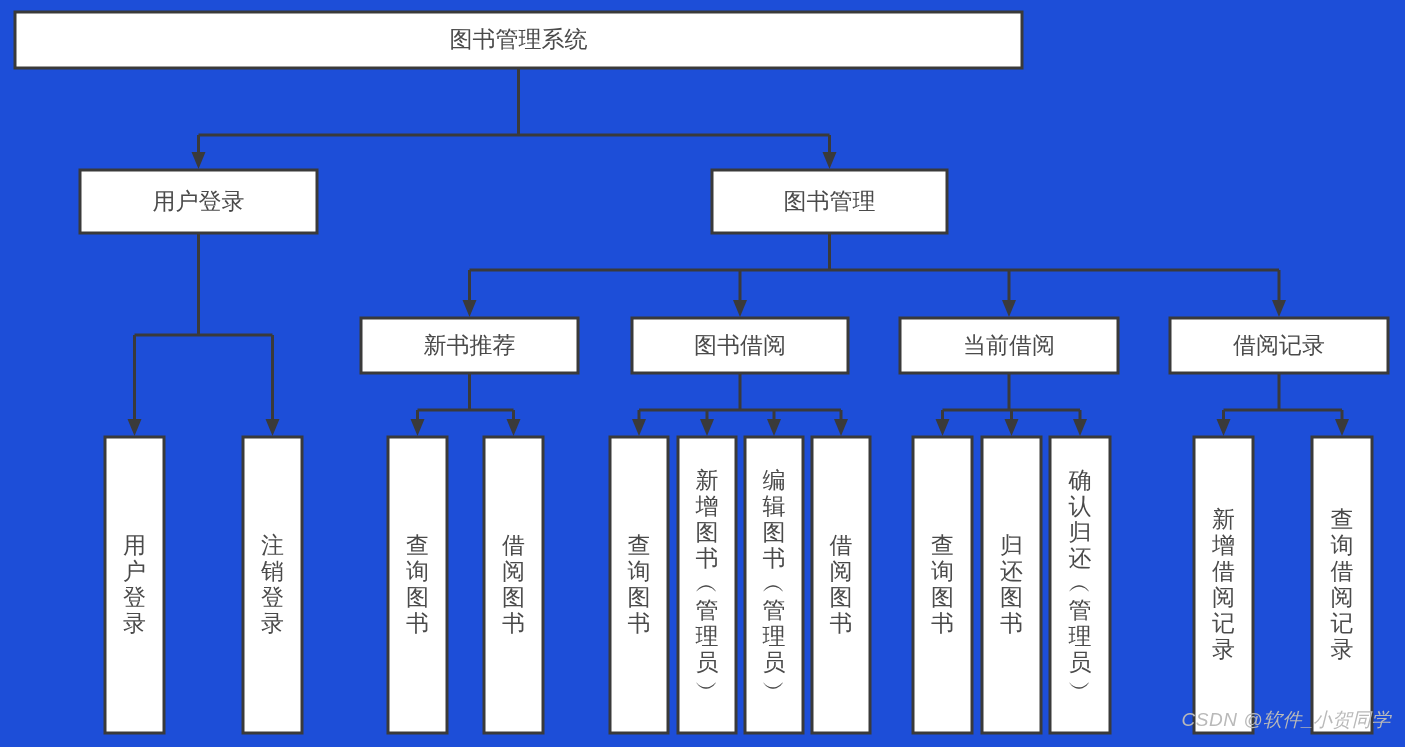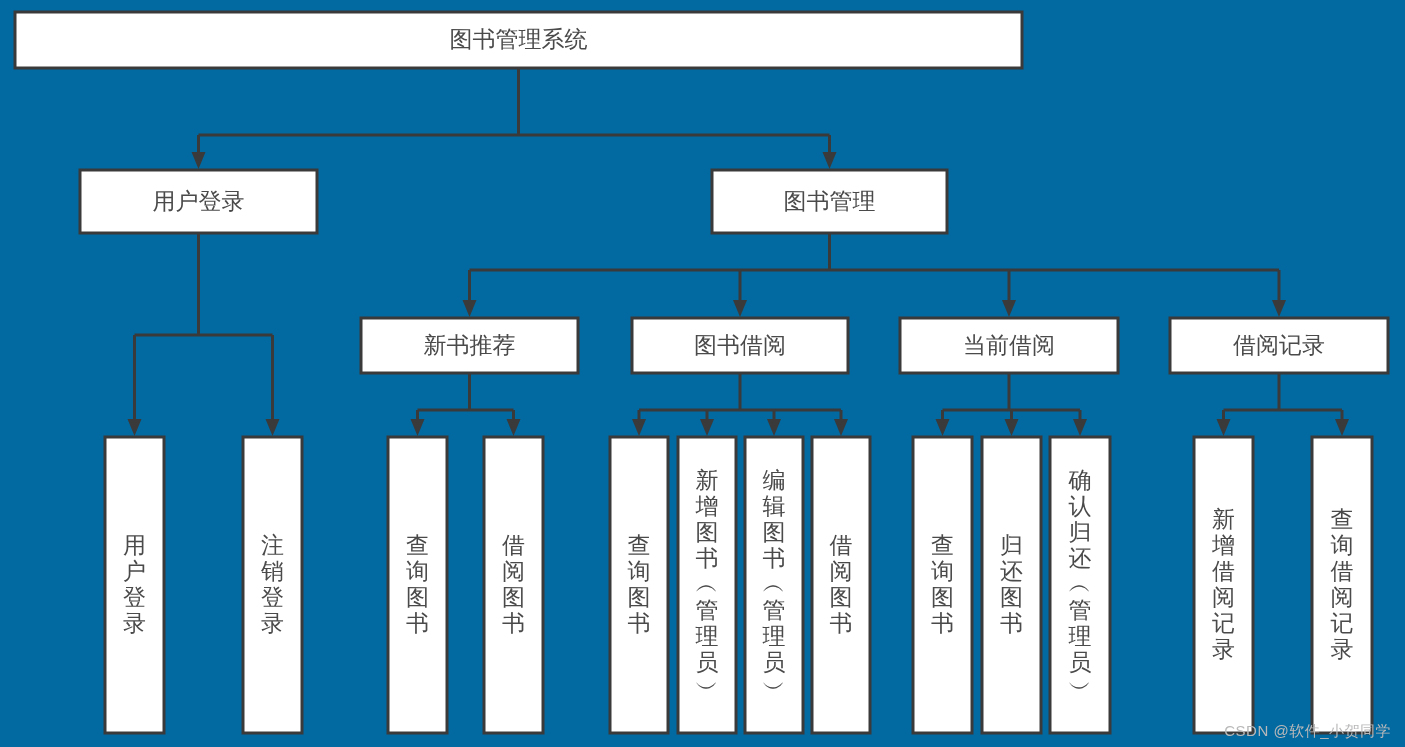--- a/index.html
+++ b/index.html
@@ -10,21 +10,21 @@
   body {
     width: 1405px;
     height: 747px;
     font-family: "Liberation Sans", sans-serif;
     overflow: hidden;
   }
   #diagram-root {
     position: relative;
     width: 1405px;
     height: 747px;
-    background: #0369a1;
+    background: #1d4ed8;
   }
   svg#tree-svg {
     position: absolute;
     left: 0;
     top: 0;
     width: 1405px;
     height: 747px;
     display: block;
   }
   .node-box {
@@ -51,26 +51,27 @@
   }
   .node-label-v {
     font-family: "Liberation Sans", sans-serif;
     font-size: 23px;
     fill: #4a4a4a;
     text-anchor: middle;
   }
   .watermark {
     position: absolute;
     right: 14px;
-    bottom: 6px;
-    font-family: "Liberation Sans", sans-serif;
-    font-size: 15px;
+    bottom: 14px;
+    font-family: "Liberation Sans", sans-serif;
+    font-size: 19px;
     color: #b9b9b9;
     white-space: nowrap;
     letter-spacing: 0.5px;
+    font-style: italic;
   }
 </style>
 </head>
 <body>
 
 <div id="diagram-root">
 
   <svg id="tree-svg" viewBox="0 0 1405 747">
     <g id="connectors-layer">
         <g>

